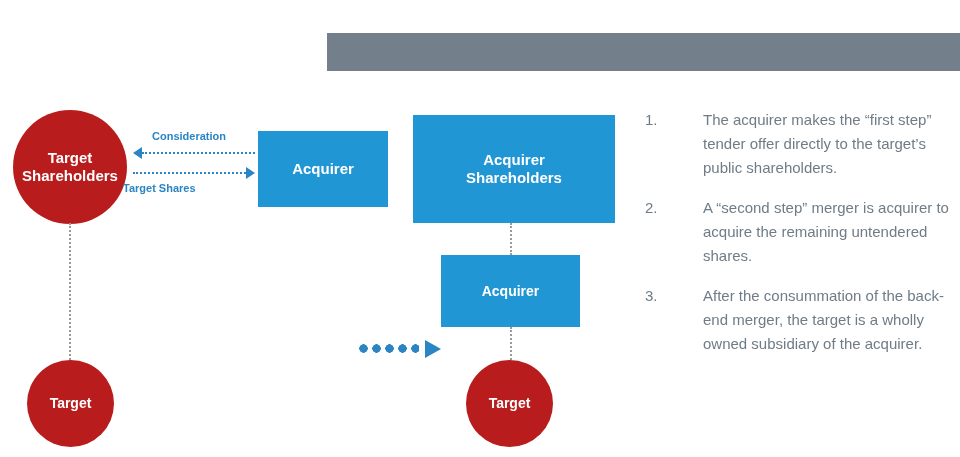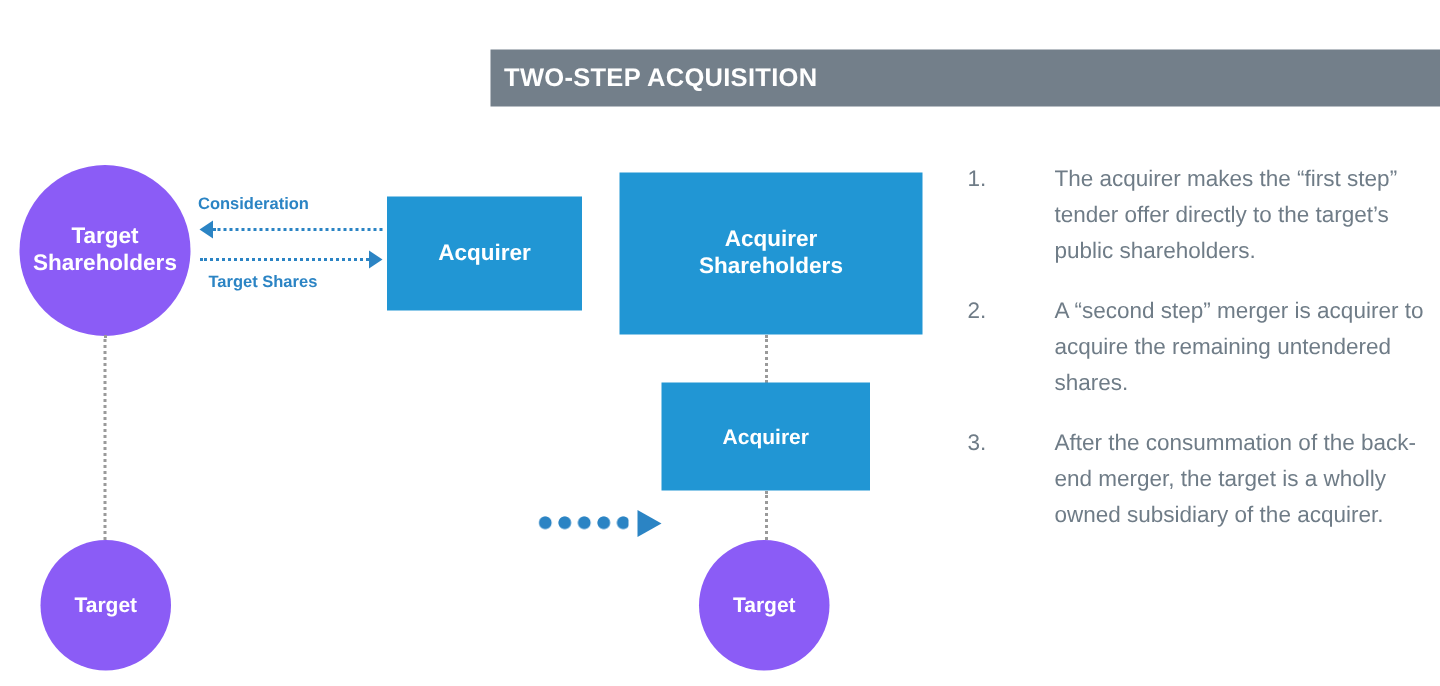--- a/index.html
+++ b/index.html
@@ -38,21 +38,21 @@
     color: #ffffff;
     letter-spacing: 0.2px;
     line-height: 20px;
     white-space: nowrap;
   }
 
   
   .circle {
     position: absolute;
     border-radius: 50%;
-    background: #8b5cf6;
+    background: #b91c1c;
     color: #ffffff;
     display: flex;
     align-items: center;
     justify-content: center;
     text-align: center;
     font-weight: bold;
     line-height: 1.18;
   }
   .box {
     position: absolute;
@@ -140,22 +140,22 @@
   #arrow-target-shares { left: 133px; top: 167px; width: 122px; }
 
   .edge-label {
     position: absolute;
     font-size: 11px;
     font-weight: bold;
     color: #2b84c4;
     white-space: nowrap;
     line-height: 13px;
   }
-  #label-consideration { left: 132px; top: 130px; }
-  #label-target-shares { left: 139px; top: 182px; }
+  #label-consideration { left: 152px; top: 130px; }
+  #label-target-shares { left: 123px; top: 182px; }
 
   
   #arrow-merger {
     position: absolute;
     left: 359px;
     top: 340px;
     width: 82px;
     height: 18px;
   }
   #arrow-merger .thick-dots {
@@ -203,21 +203,20 @@
     line-height: 24px;
     margin-left: 32px;
   }
 </style>
 </head>
 <body>
 
 <div id="slide">
 
   <div class="title-bar"></div>
-  <div class="title-text">TWO-STEP ACQUISITION</div>
 
   <div class="circle" id="circle-target-shareholders">
     <span>
       <span>Target</span><br>
       <span>Shareholders</span>
     </span>
   </div>
 
   <div class="v-dotted" id="conn-left-vert"></div>
 

